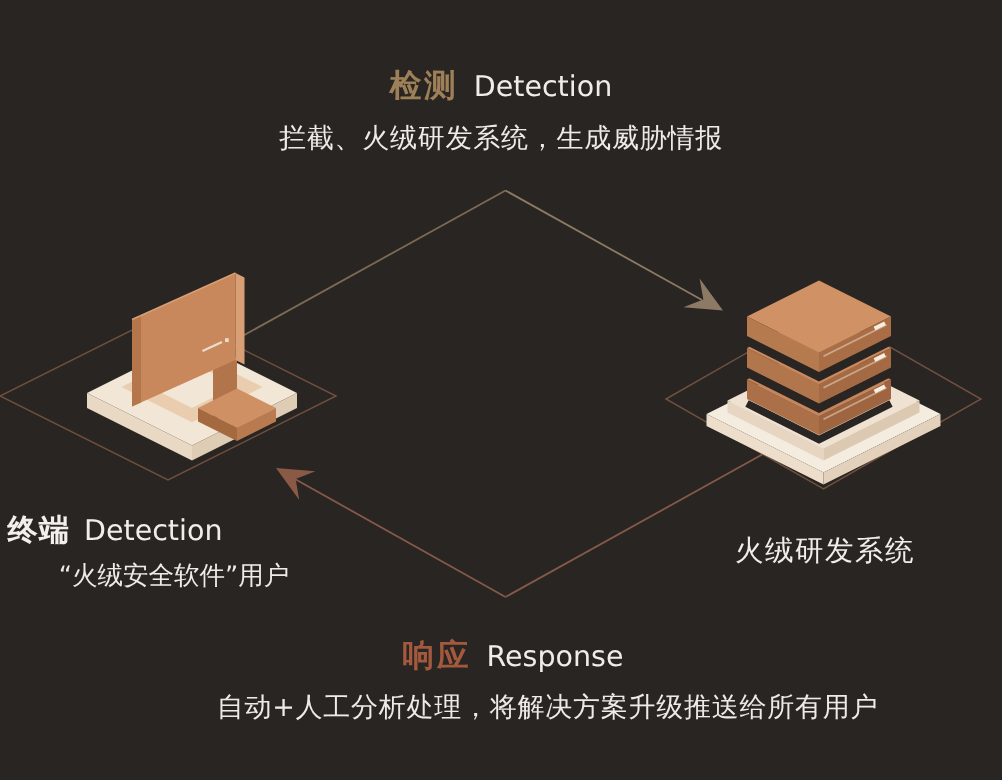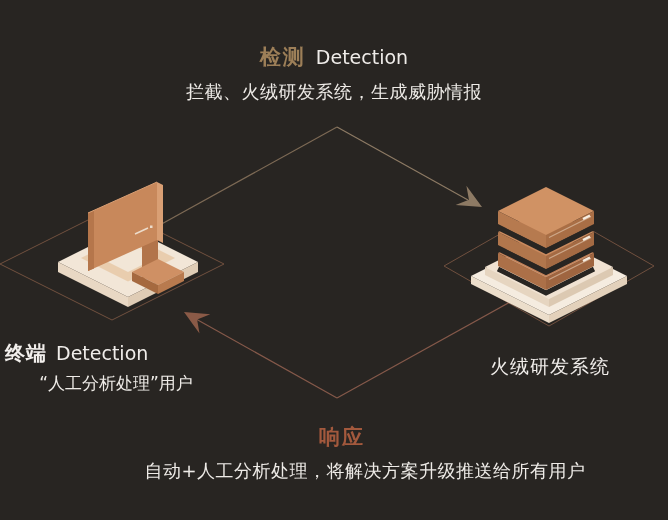--- a/index.html
+++ b/index.html
@@ -124,25 +124,26 @@
     <span class="zh zh-detect">检测</span>
     <span class="en">Detection</span>
   </div>
   <div class="t-center top-desc section-desc">拦截、火绒研发系统，生成威胁情报</div>
 
   <div class="node-label node-left">
     <div class="node-title">
       <span class="zh">终端</span>
       <span class="en">Detection</span>
     </div>
-    <div class="node-sub">“人工分析处理”用户</div>
+    <div class="node-sub">“火绒安全软件”用户</div>
   </div>
 
   <div class="node-label node-right">
     <div class="node-single">火绒研发系统</div>
   </div>
 
   <div class="t-center bottom-title section-title">
     <span class="zh zh-response">响应</span>
+    <span class="en">Response</span>
   </div>
   <div class="t-center bottom-desc section-desc">自动+人工分析处理，将解决方案升级推送给所有用户</div>
 
 </div>
 
 </body></html>

